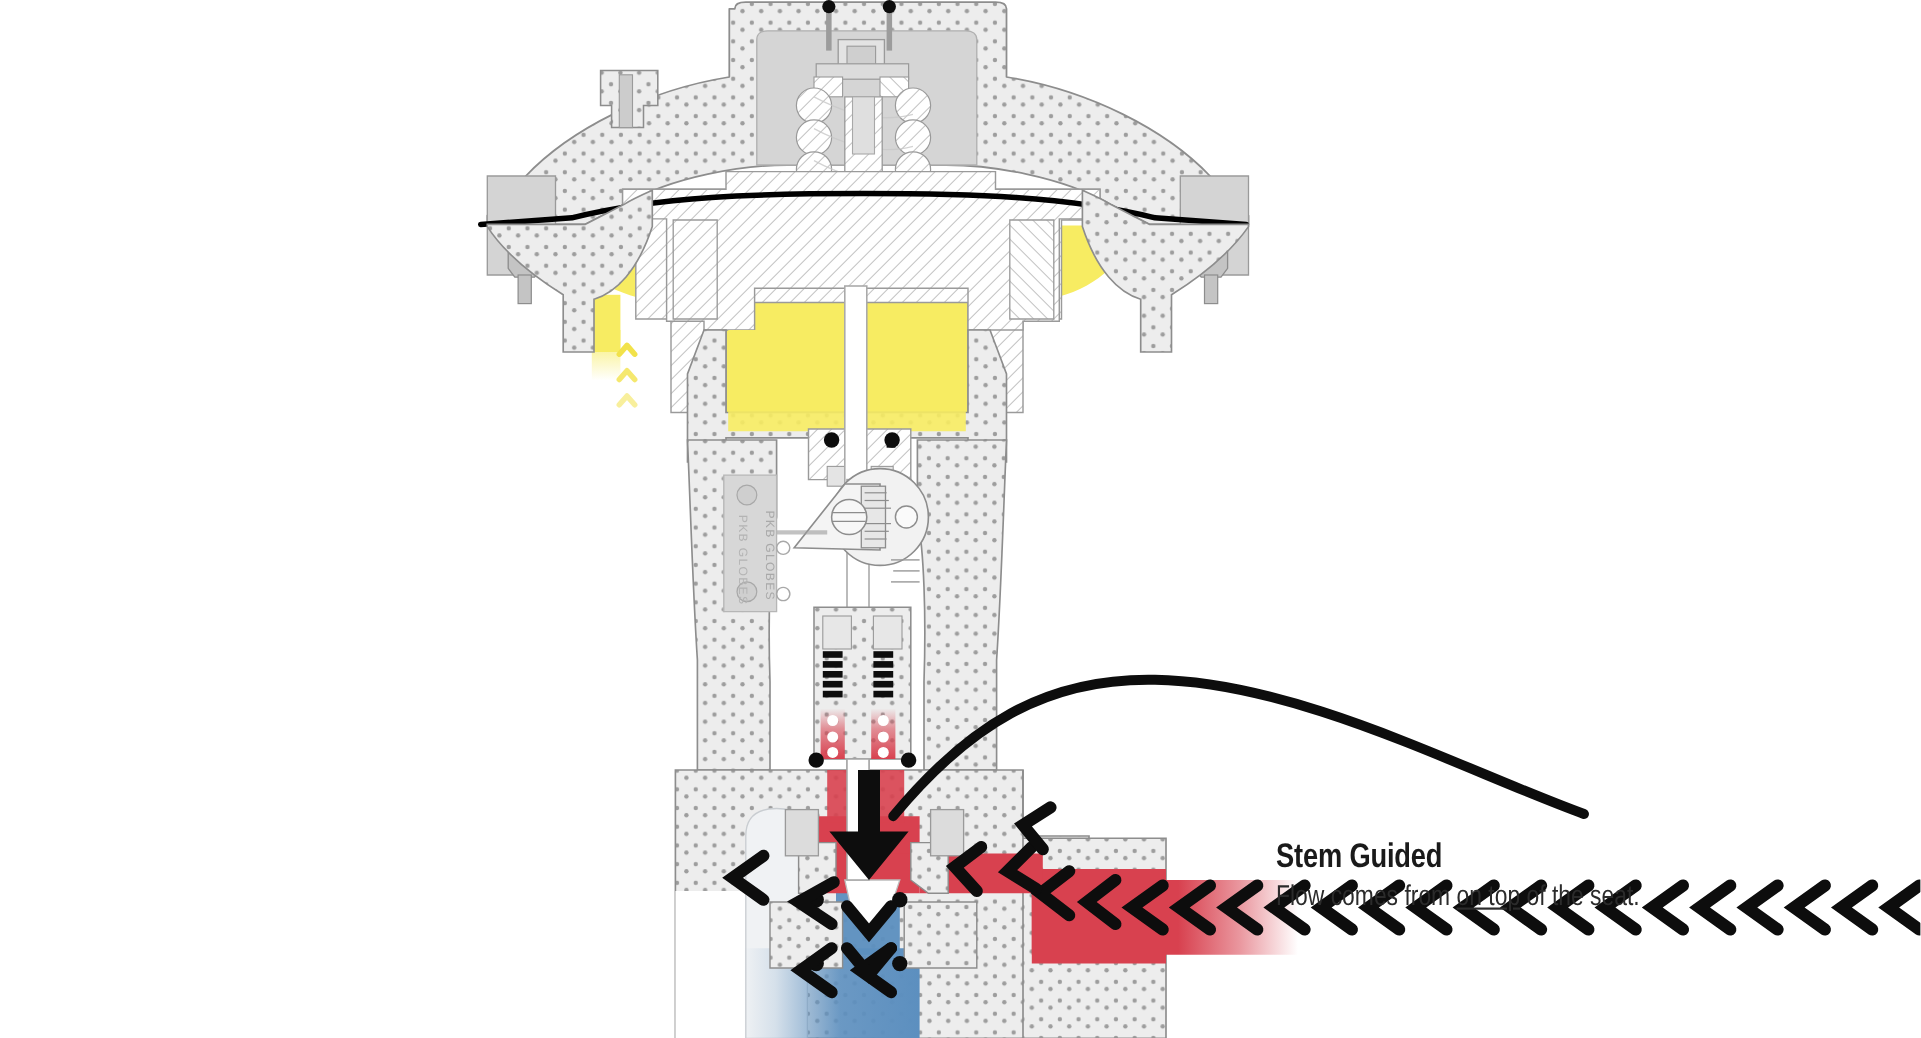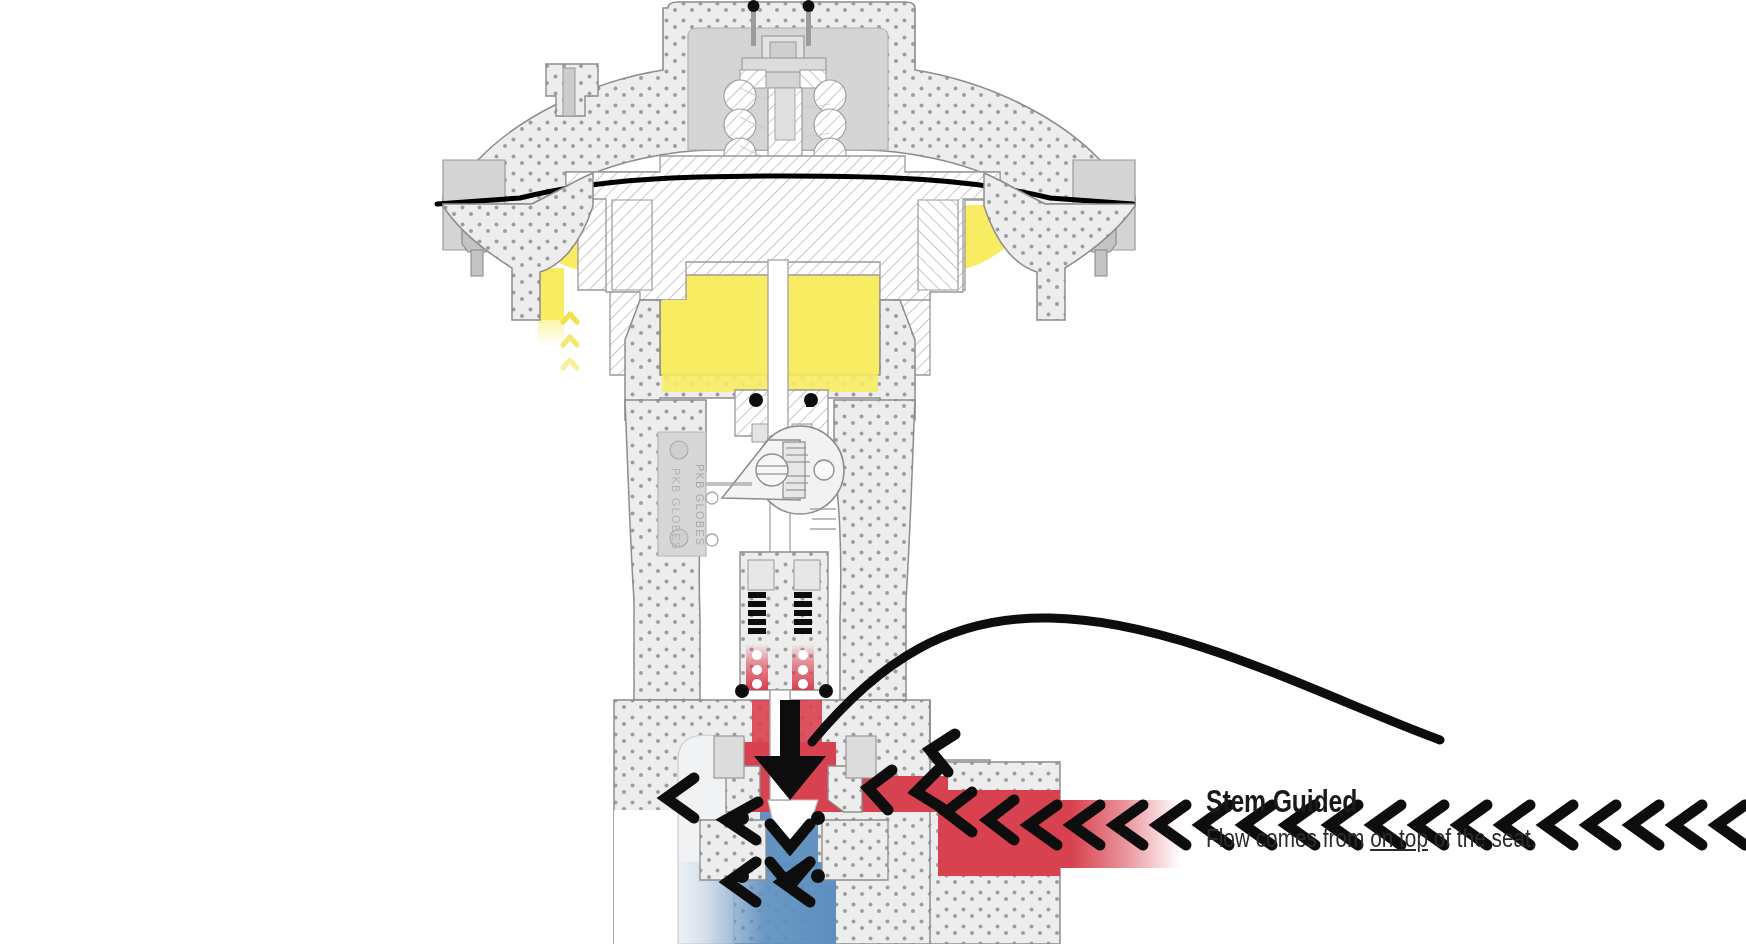--- a/index.html
+++ b/index.html
@@ -7,24 +7,23 @@
   body{
     width:1746px;height:944px;overflow:hidden;position:relative;
     font-family:"Liberation Sans", sans-serif;
   }
   #stage{position:absolute;left:0;top:0;width:1746px;height:944px;background:#fff;}
   #stage svg{position:absolute;left:0;top:0;}
 
   
   #callout{
     position:absolute;
-    left:1206px; top:762px;
+    left:1160px; top:762px;
     width:470px;
     user-select:none;
-    margin-top:24px;
   }
   #callout .title{
     font-family:"Liberation Sans Narrow","Liberation Sans",sans-serif;
     font-size:31px;
     font-weight:700;
     line-height:1.06;
     color:#1a1a1a;
     letter-spacing:-0.2px;
     transform:scaleX(0.80);
     transform-origin:left center;

